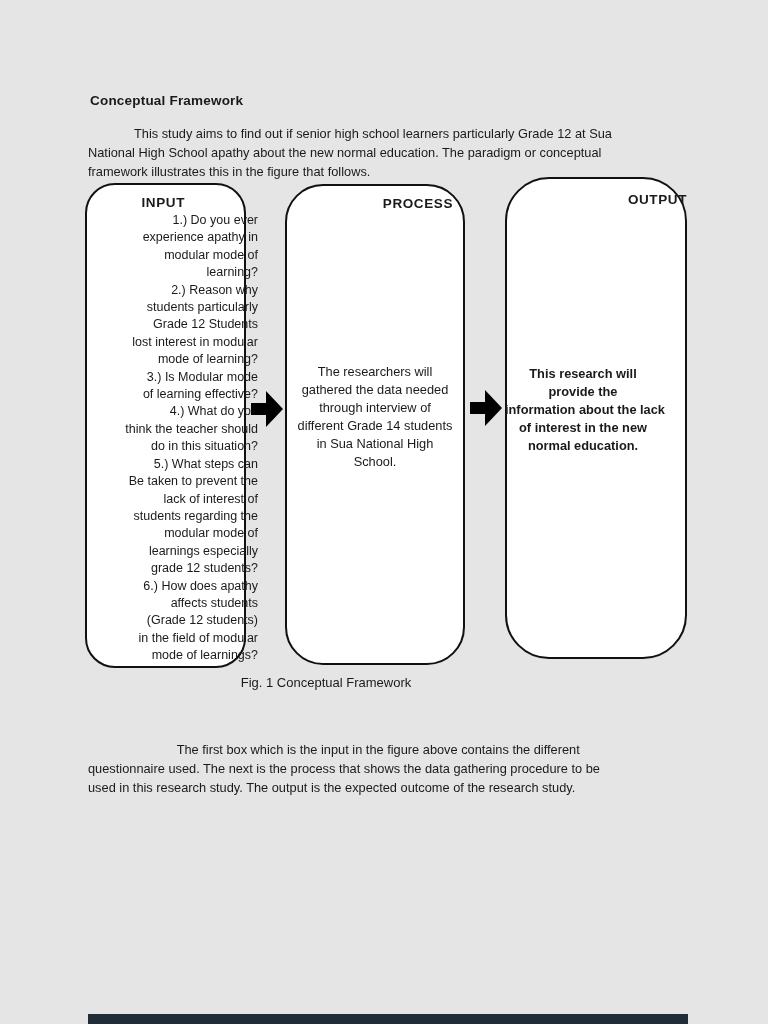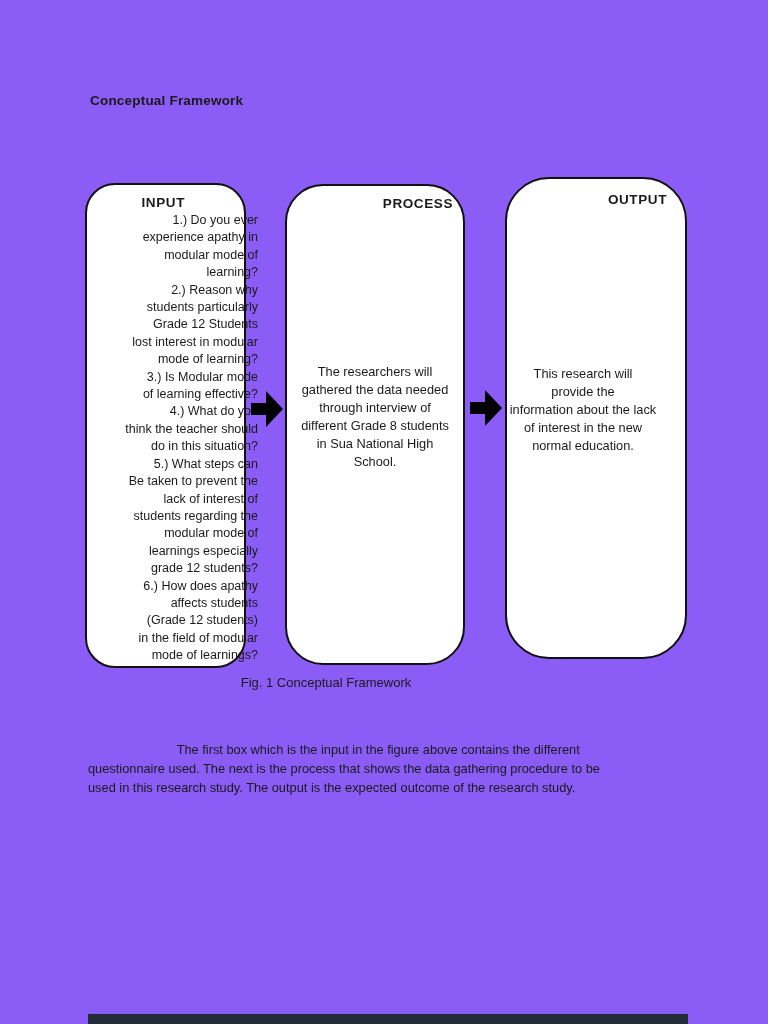--- a/index.html
+++ b/index.html
@@ -6,21 +6,21 @@
   html, body {
     width: 768px; height: 1024px;
     background: #ffffff;
     font-family: "Liberation Sans", "DejaVu Sans", sans-serif;
     color: #1a1a1a;
     overflow: hidden;
   }
   .page {
     position: relative;
     width: 768px; height: 1024px;
-    background: #8b5cf6;
+    background: #e5e5e5;
   }
   .section-heading {
     position: absolute;
     left: 90px; top: 93px;
     font-size: 13.5px;
     font-weight: bold;
     letter-spacing: 0.2px;
     white-space: pre;
   }
   .para {
@@ -46,21 +46,21 @@
   .box-title {
     position: absolute;
     font-size: 13.5px;
     font-weight: bold;
     letter-spacing: 0.6px;
     text-align: right;
     white-space: pre;
   }
   .title-input   { left: 85px;  top: 195px; width: 100px; }
   .title-process { left: 273px; top: 196px; width: 180px; }
-  .title-output  { left: 485px; top: 192px; width: 182px; }
+  .title-output  { left: 505px; top: 192px; width: 182px; }
 
   .box-body {
     position: absolute;
     font-size: 12.5px;
     white-space: pre;
   }
   .body-input {
     left: 88px; top: 212px; width: 170px;
     line-height: 17.4px;
     text-align: right;
@@ -69,20 +69,21 @@
     left: 285px; top: 363px; width: 180px;
     line-height: 18px;
     font-size: 12.8px;
     text-align: center;
   }
   .body-output {
     left: 505px; top: 365px; width: 156px;
     line-height: 18px;
     font-size: 12.8px;
     text-align: center;
+    font-weight: bold;
   }
 
   .arrow {
     position: absolute;
     width: 32px; height: 40px;
   }
   .arrow-1 { left: 251px; top: 389px; }
   .arrow-2 { left: 470px; top: 388px; }
 
   .figure-caption {
@@ -100,20 +101,23 @@
     width: 600px; height: 10px;
   }
 </style>
 </head>
 <body>
 
 <div class="page">
 
   <div class="section-heading">Conceptual Framework</div>
 
+  <div class="para para-intro">             This study aims to find out if senior high school learners particularly Grade 12 at Sua
+National High School apathy about the new normal education. The paradigm or conceptual
+framework illustrates this in the figure that follows.</div>
 
   <div>
 
     <div class="ipo-box box-input" style="border-color: rgb(17, 17, 17);"></div>
     <div class="ipo-box box-process" style="border-color: rgb(17, 17, 17);"></div>
     <div class="ipo-box box-output" style="border-color: rgb(17, 17, 17);"></div>
 
     <div class="box-title title-input">INPUT</div>
     <div class="box-title title-process">PROCESS</div>
     <div class="box-title title-output">OUTPUT</div>
@@ -140,21 +144,21 @@
 learnings especially
 grade 12 students?
      6.) How does apathy
 affects students
 (Grade 12 students)
 in the field of modular
  mode of learnings?</div>
     <div class="box-body body-process">The researchers will
 gathered the data needed
 through interview of
-different Grade 8 students
+different Grade 14 students
 in Sua National High
 School.</div>
     <div class="box-body body-output">This research will
 provide the
 information about the lack
 of interest in the new
 normal education.</div>
 
     <svg class="arrow arrow-1" viewBox="0 0 32 40">
       <polygon points="0,14 15,14 15,2 32,20 15,38 15,26 0,26" fill="#000000"></polygon>

